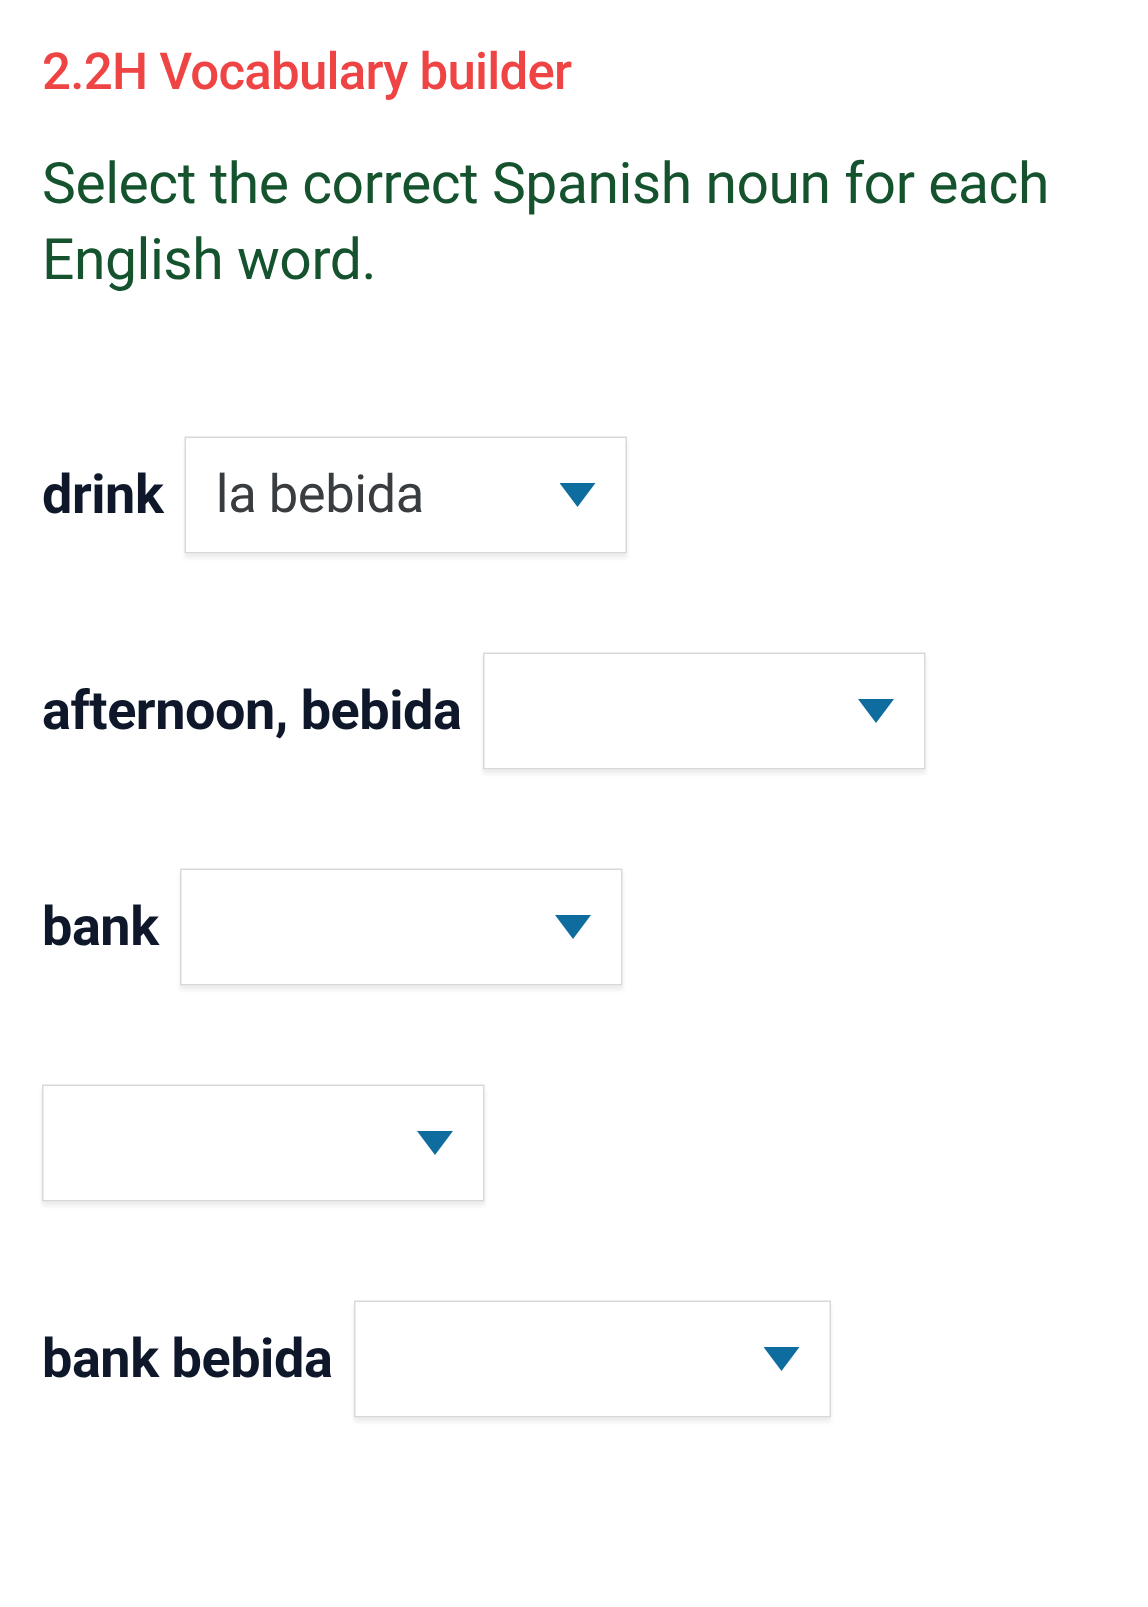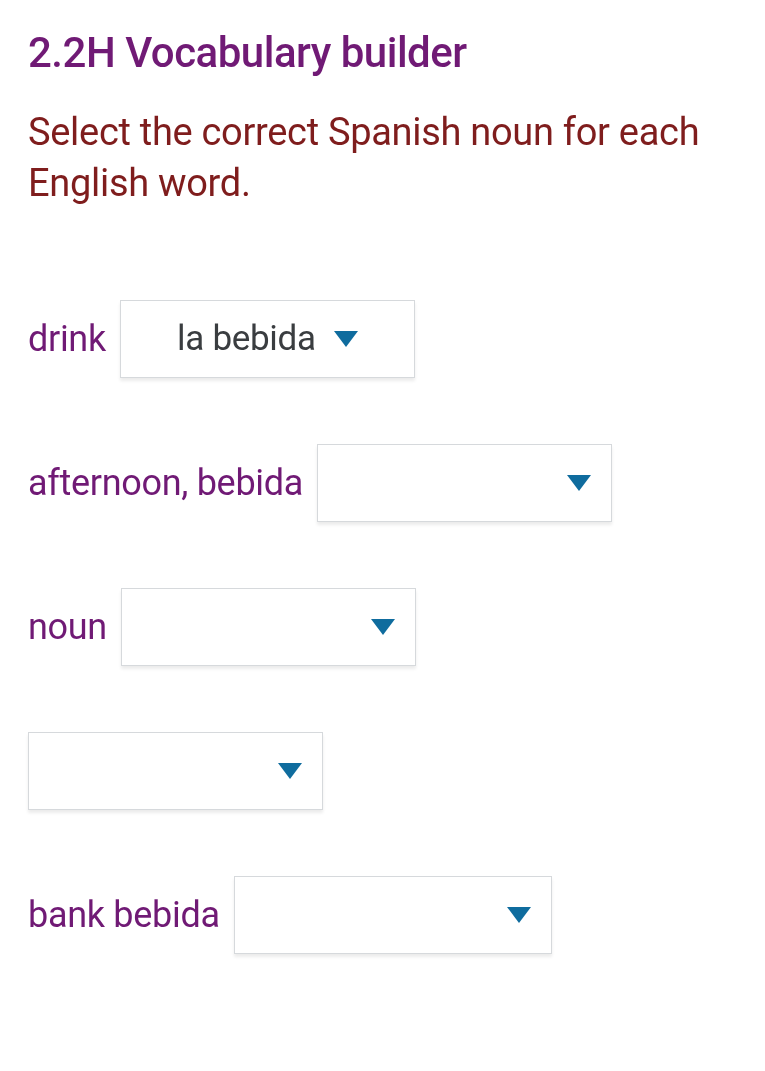--- a/index.html
+++ b/index.html
@@ -8,44 +8,44 @@
       padding: 0;
     }
     body {
       font-family: -apple-system, BlinkMacSystemFont, "Segoe UI", Roboto, Helvetica, Arial, sans-serif;
       background: #ffffff;
       padding: 28px 28px;
       width: 765px;
       color: #333;
     }
     .title {
-      color: #701a75;
-      font-size: 42px;
+      color: #ef4444;
+      font-size: 34px;
       font-weight: 500;
       margin-bottom: 30px;
       letter-spacing: -0.5px;
     }
     .instruction {
-      color: #7f1d1d;
+      color: #14532d;
       font-size: 38px;
       font-weight: 400;
       line-height: 1.35;
       margin-bottom: 90px;
       letter-spacing: -0.3px;
     }
     .row {
       display: flex;
       align-items: center;
       margin-bottom: 66px;
       gap: 14px;
     }
     .label {
-      color: #701a75;
+      color: #0f172a;
       font-size: 36px;
-      font-weight: 400;
+      font-weight: 700;
       letter-spacing: -0.3px;
     }
     .select {
       display: inline-flex;
       align-items: center;
       justify-content: space-between;
       border: 1px solid #d6d9dc;
       background: #ffffff;
       min-width: 280px;
       height: 78px;
@@ -65,21 +65,20 @@
       display: inline-flex;
       align-items: center;
     }
     .select .caret svg {
       width: 24px;
       height: 16px;
       fill: #0f6c9e;
     }
     .select.narrow {
       min-width: 295px;
-      justify-content: center;
     }
     .select.placeholder {
       min-width: 295px;
     }
     .select.placeholder .value {
       flex: 1;
     }
     .select.wider {
       min-width: 295px;
     }
@@ -112,21 +111,21 @@
     <span class="value"></span>
     <span class="caret">
       <svg viewBox="0 0 24 16">
           <polygon points="0,0 24,0 12,16"></polygon>
         </svg>
     </span>
   </div>
 </div>
 
 <div class="row">
-  <span class="label">noun</span>
+  <span class="label">bank</span>
   <div class="select wider">
     <span class="value"></span>
     <span class="caret">
       <svg viewBox="0 0 24 16">
           <polygon points="0,0 24,0 12,16"></polygon>
         </svg>
     </span>
   </div>
 </div>
 

